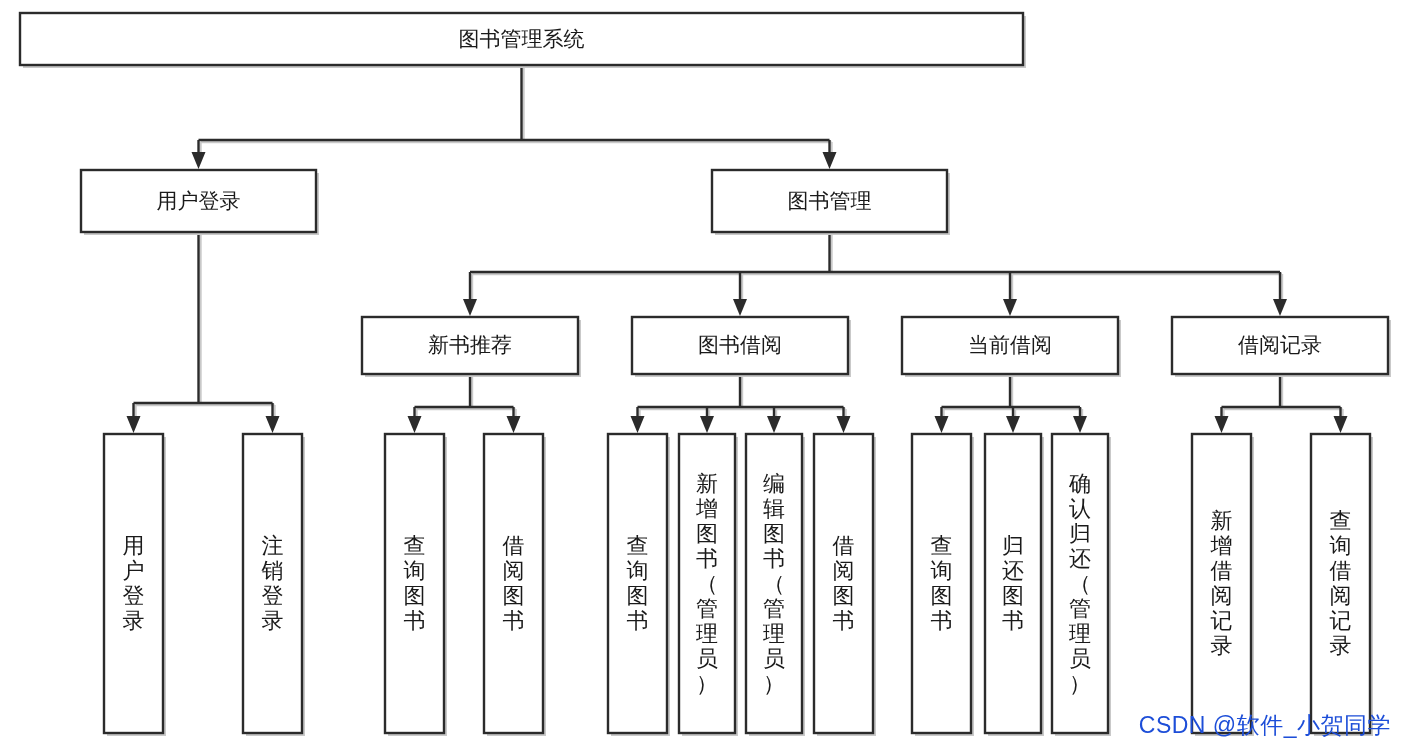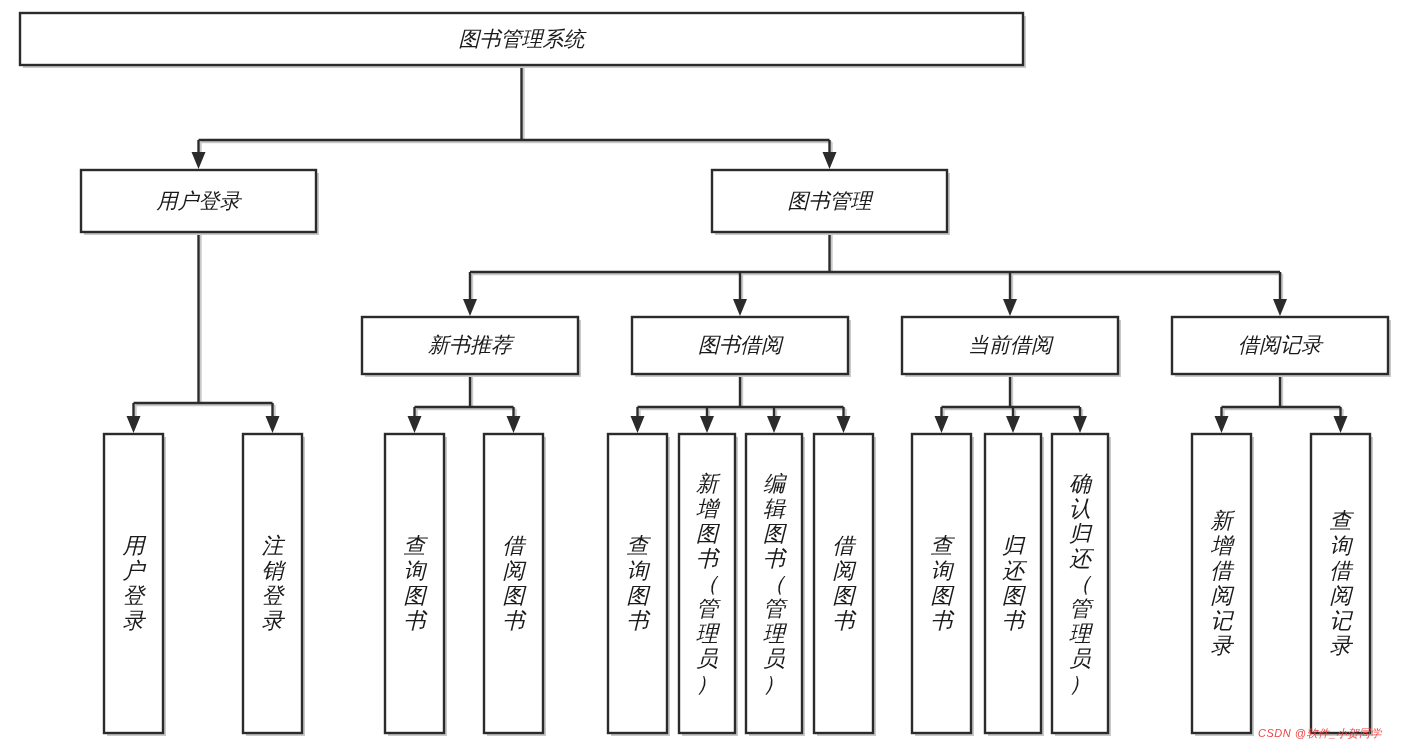--- a/index.html
+++ b/index.html
@@ -10,21 +10,20 @@
   }
   body {
     font-family: "Liberation Sans", "DejaVu Sans", sans-serif;
   }
   #diagram-root {
     position: relative;
     width: 1405px;
     height: 747px;
     background: #ffffff;
     overflow: hidden;
-    font-style: italic;
   }
   svg#flow {
     position: absolute;
     top: 0;
     left: 0;
     width: 1405px;
     height: 747px;
     display: block;
   }
   .node-rect {
@@ -59,24 +58,24 @@
     dominant-baseline: middle;
   }
   .node-label-v {
     fill: #1a1a1a;
     font-family: "Liberation Sans", "DejaVu Sans", sans-serif;
     font-size: 22px;
     text-anchor: middle;
   }
   .watermark {
     position: absolute;
-    right: 23px;
+    right: 14px;
     bottom: 6px;
-    color: #ef4444;
-    font-size: 11px;
+    color: #1d4ed8;
+    font-size: 23px;
     font-family: "Liberation Sans", "DejaVu Sans", sans-serif;
     letter-spacing: 0.5px;
     white-space: nowrap;
     pointer-events: none;
   }
 </style>
 </head>
 <body>
 
 <div id="diagram-root">

